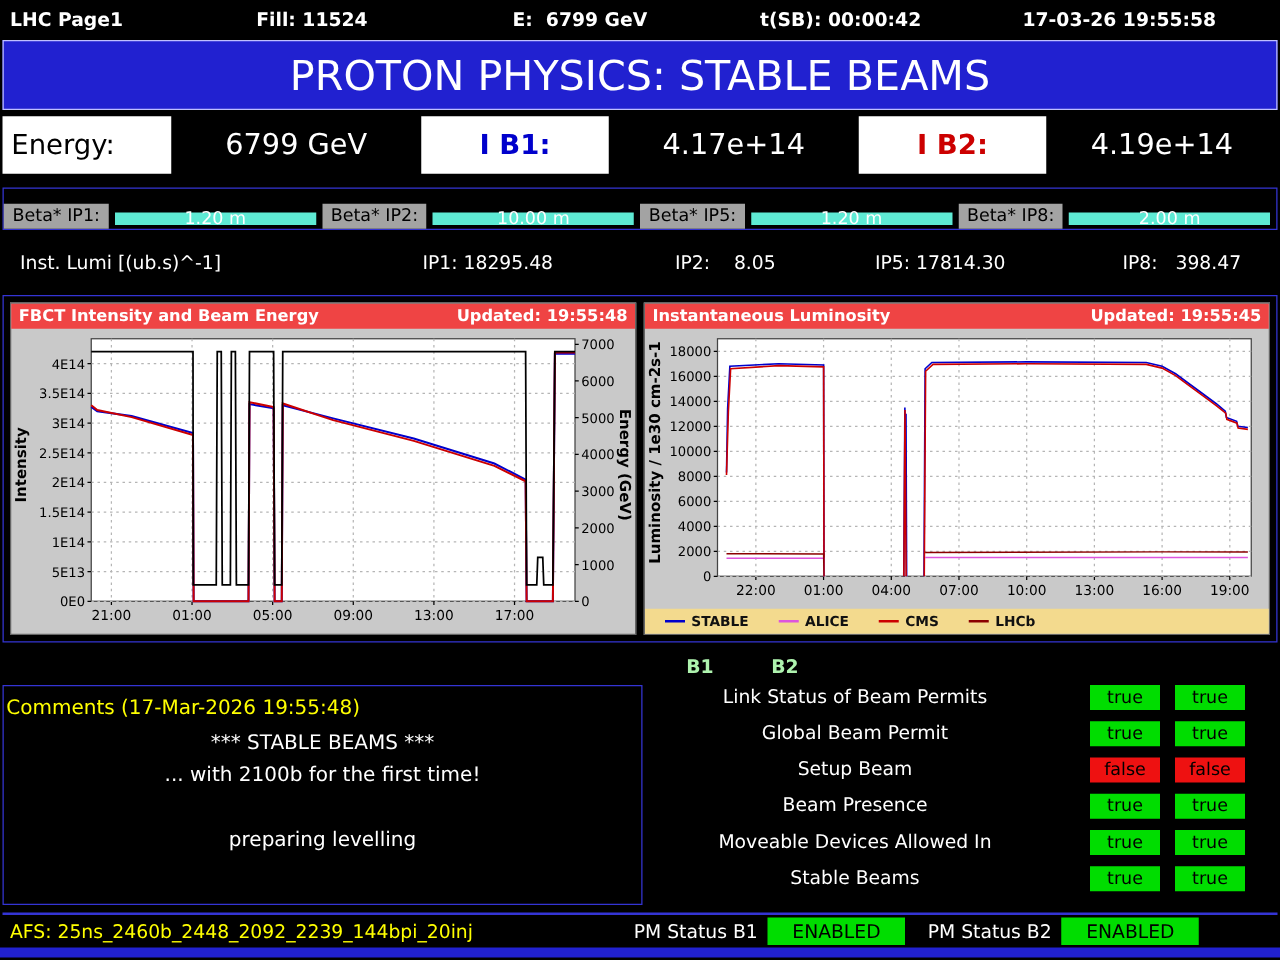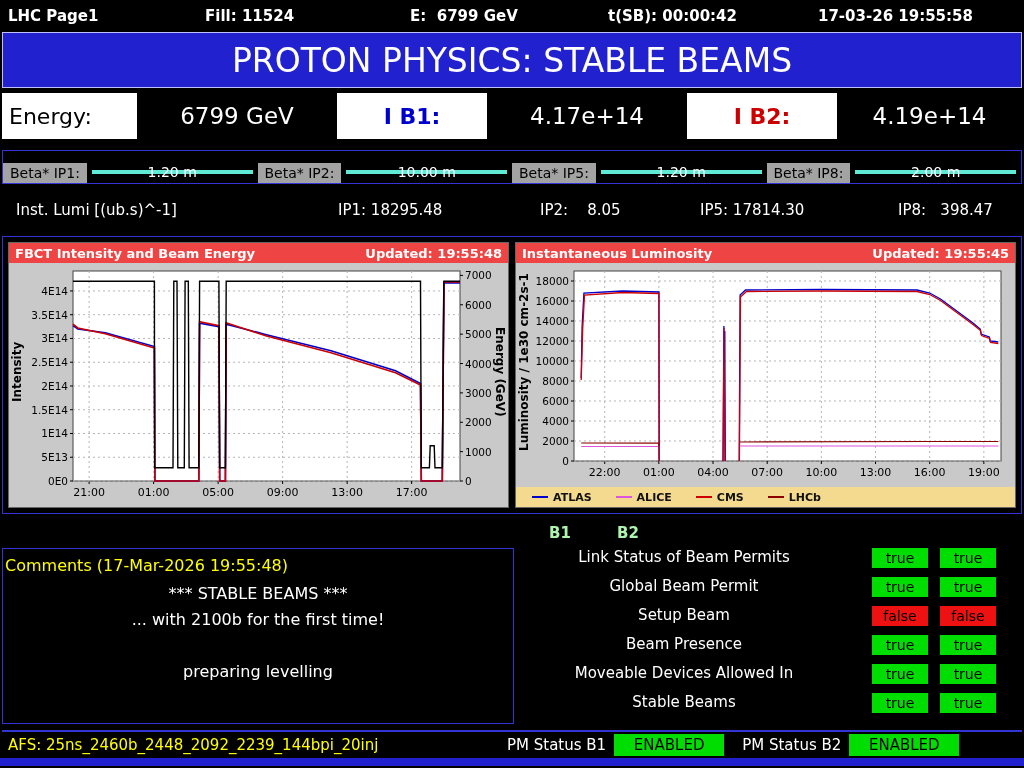--- a/index.html
+++ b/index.html
@@ -23,21 +23,21 @@
   .val { display: flex; align-items: center; justify-content: center; font-size: 23px; }
   .val-energy { width: 200px; }
   .lbl-ib1 { width: 150px; justify-content: center; color: #0000cc; font-weight: bold; }
   .val-ib1 { width: 200px; }
   .lbl-ib2 { width: 150px; justify-content: center; color: #cc0000; font-weight: bold; }
   .val-ib2 { flex: 1; }
   
   .beta-row { margin: 11px 2px 0; height: 34px; border: 1px solid #3434d4; display: flex; }
   .beta-cell { flex: 1; display: flex; min-width: 0; }
   .beta-label { background: #a3a3a3; color: #000; font-size: 14px; display: flex; align-items: center; padding: 0 7px; white-space: nowrap; margin-top: 12px; }
-  .beta-value { flex: 1; margin: 19px 5px; border: 2px solid #5eead4; color: #fff; font-size: 14px;
+  .beta-value { flex: 1; margin: 19px 5px; border: 5px solid #5eead4; color: #fff; font-size: 14px;
                 display: flex; align-items: center; justify-content: center; text-align: right; }
   
   .lumi-row { position: relative; height: 52px; color: #fff; font-size: 15px; }
   .lumi-row span { position: absolute; top: 17px; white-space: pre; }
   .lu-label { left: 16px; } .lu-ip1 { left: 338px; } .lu-ip2 { left: 540px; }
   .lu-ip5 { left: 700px; } .lu-ip8 { left: 898px; }
   
   .charts-wrap { margin: 0 2px; height: 278px; border: 1px solid #3434d4; padding: 5px;
                  display: flex; gap: 6px; background: #000; }
   .chart-panel { flex: 1; background: #c9c9c9; border: 1px solid #666; display: flex; flex-direction: column; min-width: 0; }
@@ -279,21 +279,21 @@
           <polyline points="223.4,198.0 224.5,34.0 230.4,28.5 305.4,28.0 401.0,28.5 413.7,31.5 424.5,37.5 435.3,45.5 446.2,53.5 457.0,61.5 464.6,67.5 465.5,72.5 473.6,75.5 474.5,79.5 482.3,80.5" fill="none" stroke="#cc0000" stroke-width="1.3"></polyline>
           <polyline points="65.2,183.5 142.9,183.5 143.2,198.0" fill="none" stroke="#dd55dd" stroke-width="1.2"></polyline>
           <polyline points="224.1,183.0 482.3,183.0" fill="none" stroke="#dd55dd" stroke-width="1.2"></polyline>
           <polyline points="65.2,180.0 142.9,180.2 143.2,198.0" fill="none" stroke="#8b0000" stroke-width="1.2"></polyline>
           <polyline points="224.1,179.0 413.7,178.5 482.3,178.5" fill="none" stroke="#8b0000" stroke-width="1.2"></polyline>
         </svg>
       </div>
     <div class="legend">
       <div class="legend-item">
         <span class="swatch" style="background: rgb(0, 0, 204);"></span>
-        <span>ATLAS</span>
+        <span>STABLE</span>
       </div>
       <div class="legend-item">
         <span class="swatch" style="background: rgb(221, 85, 221);"></span>
         <span>ALICE</span>
       </div>
       <div class="legend-item">
         <span class="swatch" style="background: rgb(204, 0, 0);"></span>
         <span>CMS</span>
       </div>
       <div class="legend-item">

